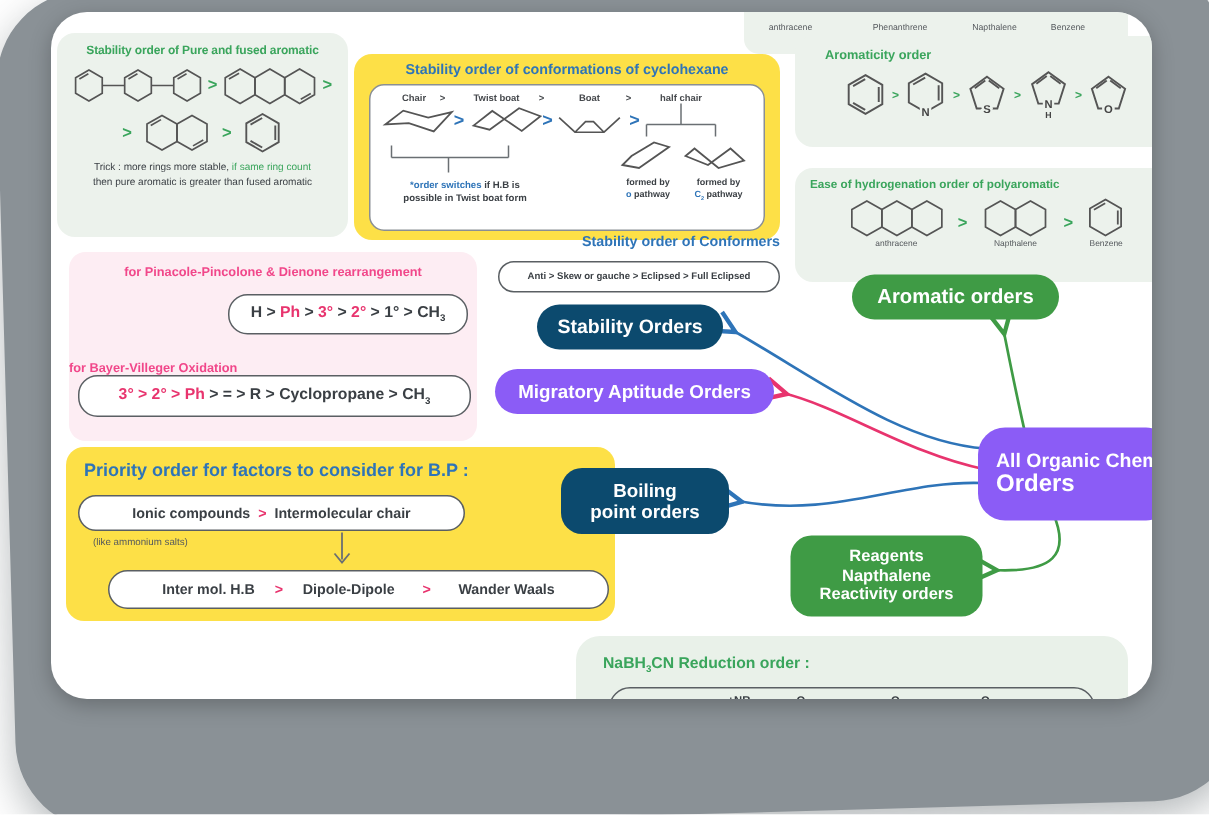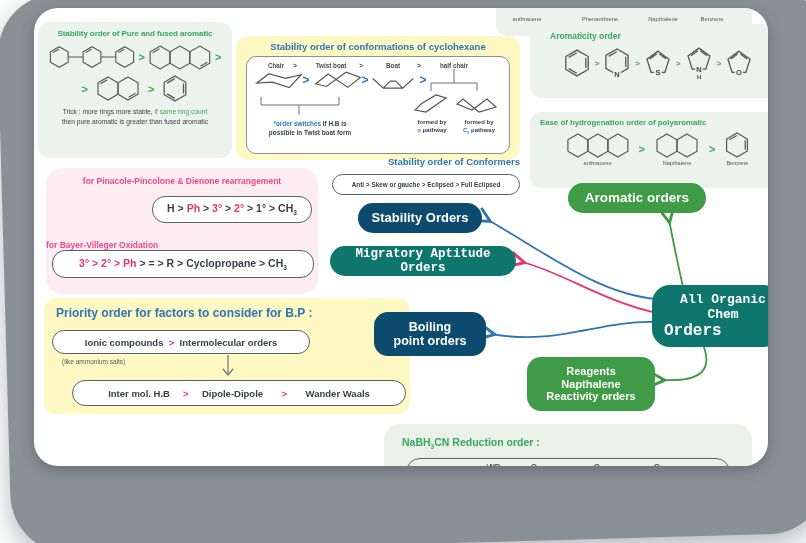--- a/index.html
+++ b/index.html
@@ -3,21 +3,21 @@
 <meta charset="utf-8">
 <style>
   html,body{margin:0;padding:0;background:#fff;font-family:"Liberation Sans",sans-serif;}
   .stage{position:relative;width:806px;height:543px;overflow:hidden;background:#fff;}
   .backdrop{position:absolute;left:4px;top:-16px;width:818px;height:560px;background:#8A9196;
     border-radius:60px;transform:rotate(-1.6deg);box-shadow:0 10px 28px rgba(90,100,105,.45);}
   .card{position:absolute;left:34px;top:8px;width:734px;height:458px;background:#fff;
     border-radius:24px;overflow:hidden;box-shadow:0 4px 14px rgba(0,0,0,.25);}
   .panel{position:absolute;box-sizing:border-box;}
   .p-green{background:#ECF2EC;border-radius:12px;}
-  .p-blue{background:#fef9c3;border-radius:12px;}
+  .p-blue{background:#fde047;border-radius:12px;}
   .p-pink{background:#FDEDF3;border-radius:16px;}
   .h-green{color:#3AA55C;font-weight:700;}
   .h-blue{color:#2E74B8;font-weight:700;}
   .h-pink{color:#F1478A;font-weight:700;}
   .dark{color:#3A3F44;}
   .tok-pink{color:#E8346E;}
   .tok-green{color:#3AA55C;}
   .tok-blue{color:#2E74B8;}
   sub{font-size:.62em;}
   .chev{color:#3AA55C;font-weight:700;font-size:11px;}
@@ -47,41 +47,41 @@
   .topcut{left:462px;top:-16px;width:256px;height:44px;border-radius:10px;}
   .topcut span{position:absolute;top:24px;transform:translateX(-50%);font-size:5.8px;color:#55595d;}
   
   .panelC{left:496px;top:16px;width:256px;height:74px;padding:7px 20px;}
   .panelC .ttl{font-size:8.5px;}
   .panelD{left:496px;top:104px;width:256px;height:76px;padding:6px 10px;}
   .panelD .ttl{font-size:7.8px;}
   .structcol{display:flex;flex-direction:column;align-items:center;}
   .structcol .lbl{font-size:5.6px;color:#55595d;margin-top:2px;}
   
-  .panelPink{left:12px;top:160px;width:272px;height:126px;padding:8px 8px;}
+  .panelPink{left:12px;top:160px;width:272px;height:126px;padding:8px 8px;border-radius:11px;}
   .panelPink .t1{font-size:8.5px;text-align:center;}
   .panelPink .t2{font-size:8.5px;text-align:left;margin-top:16px;}
   .pbox1{position:absolute;left:106px;top:28px;width:160px;height:27px;font-size:10.5px;font-weight:600;}
   .pbox2{position:absolute;left:6px;top:82px;width:262px;height:28px;font-size:10.5px;font-weight:600;}
   
   .panelE{left:10px;top:290px;width:366px;height:116px;padding:8px 12px;}
   .panelE .ttl{font-size:12px;}
   .ebox1{position:absolute;left:8px;top:32px;width:258px;height:24px;font-size:9.5px;font-weight:600;white-space:pre;}
   .enote{position:absolute;left:18px;top:60px;font-size:6.5px;color:#55595d;}
   .ebox2{position:absolute;left:28px;top:82px;width:334px;height:26px;font-size:9.5px;font-weight:600;white-space:pre;}
   
   .panelF{left:350px;top:416px;width:368px;height:60px;background:#E9F1E9;border-radius:16px;}
   .panelF .ttl{position:absolute;left:18px;top:12px;font-size:10.5px;}
   .fbox{position:absolute;left:22px;top:34px;width:322px;height:40px;border:1.3px solid #5a5f63;border-radius:14px;}
   .fbox span{position:absolute;top:3px;font-size:7.5px;font-weight:600;color:#3A3F44;}
   
   .node{position:absolute;display:flex;flex-direction:column;align-items:center;justify-content:center;
     color:#fff;font-weight:700;text-align:center;line-height:1.15;}
   .n-blue{background:#0c4a6e;}
-  .n-pink{background:#0f766e;font-family:Liberation Mono, monospace;}
+  .n-pink{background:#8b5cf6;}
   .n-green{background:#3F9B45;}
   .nStability{left:324px;top:195px;width:124px;height:30px;border-radius:15px;font-size:13px;}
   .nMigratory{left:296px;top:238px;width:186px;height:30px;border-radius:15px;font-size:12.5px;}
   .nBoiling{left:340px;top:304px;width:112px;height:44px;border-radius:14px;font-size:12.5px;}
   .nAromatic{left:534px;top:175px;width:138px;height:30px;border-radius:15px;font-size:13.5px;}
   .nReagents{left:493px;top:349px;width:128px;height:54px;border-radius:14px;font-size:11px;}
   .nCentral{left:618px;top:277px;width:130px;height:62px;border-radius:18px;align-items:flex-start;
     padding-left:12px;box-sizing:border-box;}
   .nCentral .l1{font-size:13px;}
   .nCentral .l2{font-size:16px;line-height:1.05;}
@@ -302,21 +302,21 @@
           <span><span>H &gt; </span><span class="tok-pink">Ph</span><span> &gt; </span><span class="tok-pink">3°</span><span> &gt; </span><span class="tok-pink">2°</span><span> &gt; 1° &gt; CH</span><sub>3</sub></span>
         </div>
       <div class="t2 h-pink" style="position:absolute;left:0;right:0;top:56px">for Bayer-Villeger Oxidation</div>
       <div class="obox pbox2 dark">
           <span><span class="tok-pink">3° &gt; 2° &gt; Ph</span><span> &gt; = &gt; R &gt; Cyclopropane &gt; CH</span><sub>3</sub></span>
         </div>
     </div>
 
     <div class="panel p-blue panelE">
       <div class="ttl h-blue">Priority order for factors to consider for B.P :</div>
-      <div class="obox ebox1 dark"><span><span>Ionic compounds  </span><span class="tok-pink">&gt;</span><span>  Intermolecular orders</span></span></div>
+      <div class="obox ebox1 dark"><span><span>Ionic compounds  </span><span class="tok-pink">&gt;</span><span>  Intermolecular chair</span></span></div>
       <div class="enote">(like ammonium salts)</div>
       <svg style="position:absolute;left:176px;top:56px" width="16" height="26" viewBox="0 0 16 26">
         <path d="M8,1 V19 M3,15 L8,21 L13,15" fill="none" stroke="#6a6f73" stroke-width="1.2"></path>
       </svg>
       <div class="obox ebox2 dark"><span><span>Inter mol. H.B</span><span class="tok-pink">     &gt;     </span><span>Dipole-Dipole</span><span class="tok-pink">       &gt;       </span><span>Wander Waals</span></span></div>
     </div>
 
     <div class="panel panelF">
       <div class="ttl h-green"><span><span>NaBH</span><sub>3</sub><span>CN Reduction order :</span></span></div>
       <div class="fbox">

